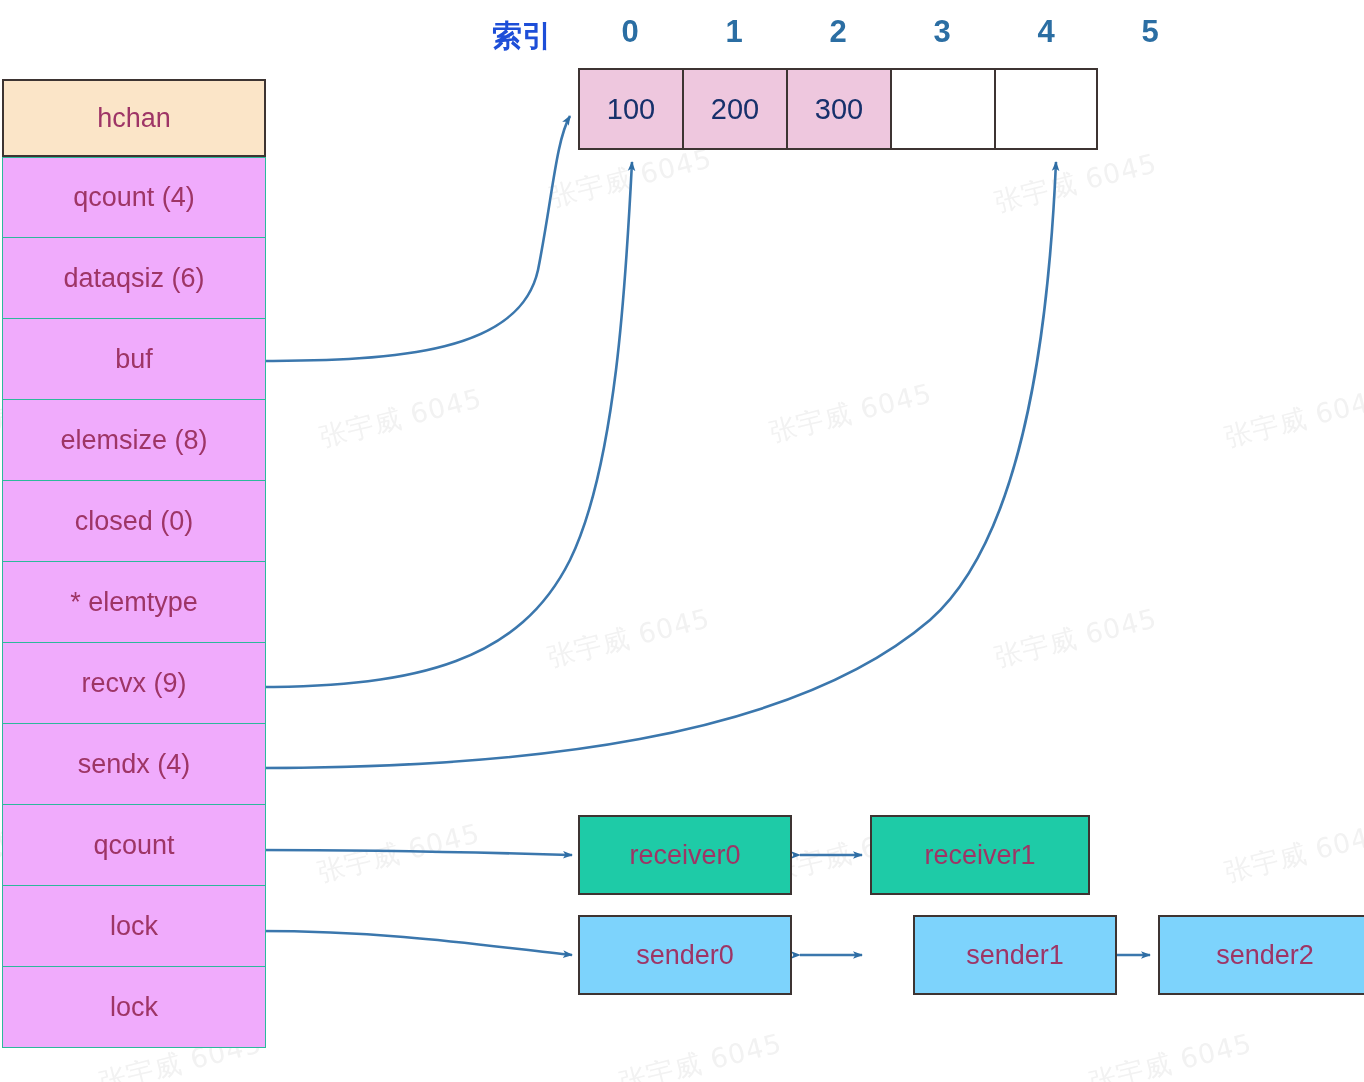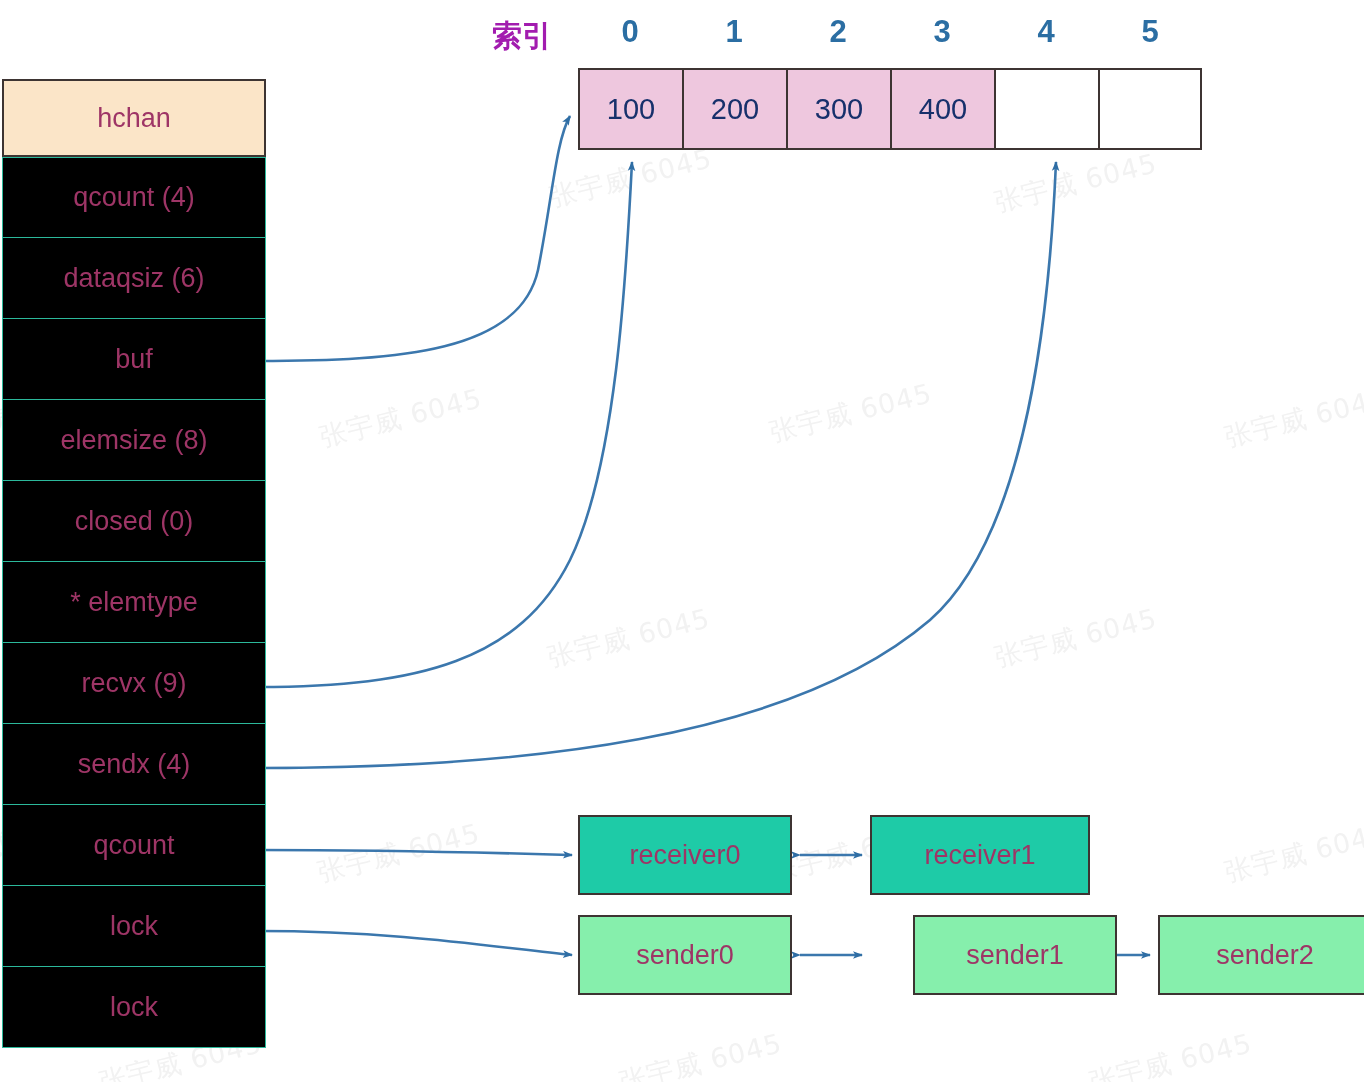--- a/index.html
+++ b/index.html
@@ -57,38 +57,38 @@
     border: 2px solid #3d3432;
     display: flex;
     align-items: center;
     justify-content: center;
     color: #9e3566;
     font-size: 27px;
   }
   .struct-row {
     height: 81px;
     box-sizing: border-box;
-    background: #000000;
+    background: #f0abfc;
     border: 1.6px solid #2cb99b;
     border-top: none;
     display: flex;
     align-items: center;
     justify-content: center;
     color: #9e3566;
     font-size: 27px;
     position: relative;
   }
   .struct-row.first-under { border-top: 1.6px solid #2cb99b; }
 
   
   .idx-label {
     position: absolute;
     left: 492px;
     top: 16px;
-    color: #a21caf;
+    color: #1d4ed8;
     font-size: 30px;
     font-weight: bold;
     font-family: "DejaVu Sans", sans-serif;
     z-index: 3;
   }
   .idx-num {
     position: absolute;
     top: 14px;
     width: 104px;
     text-align: center;
@@ -129,21 +129,21 @@
     box-sizing: border-box;
     border: 2px solid #3d3432;
     display: flex;
     align-items: center;
     justify-content: center;
     font-size: 27px;
     color: #9e3566;
     z-index: 3;
   }
   .node.recv { background: #1ecba7; }
-  .node.send { background: #86efac; }
+  .node.send { background: #7dd3fc; }
 
   
   #arrows {
     position: absolute;
     left: 0; top: 0;
     width: 1364px;
     height: 1082px;
     z-index: 2;
     pointer-events: none;
   }
@@ -220,21 +220,20 @@
   <div class="idx-num" style="left:682px;">1</div>
   <div class="idx-num" style="left:786px;">2</div>
   <div class="idx-num" style="left:890px;">3</div>
   <div class="idx-num" style="left:994px;">4</div>
   <div class="idx-num" style="left:1098px;">5</div>
 
   <div class="buf">
     <div class="cell filled">100</div>
     <div class="cell filled">200</div>
     <div class="cell filled">300</div>
-    <div class="cell filled">400</div>
     <div class="cell"></div>
     <div class="cell"></div>
   </div>
 
   <div class="node recv" style="left:578px; top:815px; width:214px; height:80px;">receiver0</div>
   <div class="node recv" style="left:870px; top:815px; width:220px; height:80px;">receiver1</div>
 
   <div class="node send" style="left:578px; top:915px; width:214px; height:80px;">sender0</div>
   <div class="node send" style="left:870px; top:915px; width:204px; height:80px;margin-left:43px;">sender1</div>
   <div class="node send" style="left:1158px; top:915px; width:214px; height:80px;">sender2</div>

